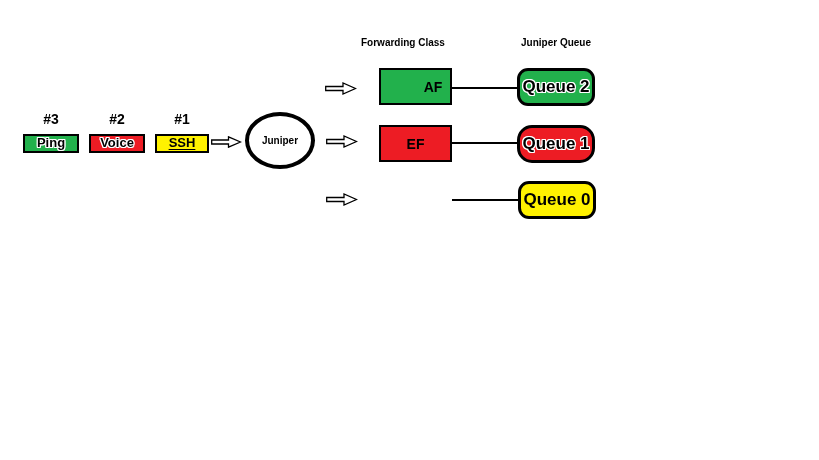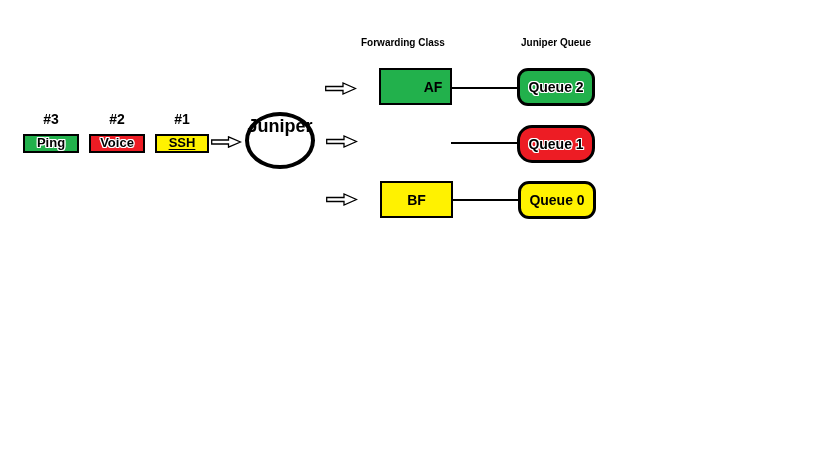--- a/index.html
+++ b/index.html
@@ -52,41 +52,41 @@
     font-weight: bold;
   }
   .queue-box {
     width: 78px;
     height: 38px;
     border: 3px solid var(--ink);
     border-radius: 11px;
     display: flex;
     align-items: center;
     justify-content: center;
-    font-size: 14px;
+    font-size: 17px;
     font-weight: bold;
   }
   .bg-green { background: var(--green); }
   .bg-red { background: var(--red); }
   .bg-yellow { background: var(--yellow); }
   .halo {
     text-shadow: -1px -1px 0 #fff, 1px -1px 0 #fff, -1px 1px 0 #fff, 1px 1px 0 #fff,
                  0 -1px 0 #fff, 0 1px 0 #fff, -1px 0 0 #fff, 1px 0 0 #fff;
   }
   .underline { text-decoration: underline; text-underline-offset: 2px; }
   .router-circle {
     width: 70px;
     height: 57px;
     border: 4px solid var(--ink);
     border-radius: 50%;
     background: var(--paper);
     display: flex;
-    align-items: flex-start;
+    align-items: center;
     justify-content: center;
-    font-size: 18px;
+    font-size: 10px;
     font-weight: bold;
   }
   .connector {
     height: 2px;
     background: var(--ink);
   }
   .arrow-svg { display: block; }
 </style>
 </head>
 <body>
@@ -125,29 +125,29 @@
     <span>AF</span>
   </div>
   <div class="abs connector" style="left:451px; top:87px; width:67px;"></div>
   <div class="abs queue-box bg-green" style="left:517px; top:68px;">
     <span class="halo">Queue 2</span>
   </div>
 
   <svg class="abs arrow-svg" style="left:326px; top:135px;" width="32" height="13" viewBox="0 0 32 13">
     <polygon points="0.7,4.5 18,4.5 18,1 30.5,6.5 18,12 18,8.5 0.7,8.5" fill="#ffffff" stroke="#000000" stroke-width="1.3"></polygon>
   </svg>
+  <div class="abs class-box bg-red" style="left:379px; top:125px;">
+    <span>EF</span>
+  </div>
   <div class="abs connector" style="left:451px; top:142px; width:67px;"></div>
   <div class="abs queue-box bg-red" style="left:517px; top:125px;border-radius:15px;">
     <span class="halo">Queue 1</span>
   </div>
 
   <svg class="abs arrow-svg" style="left:326px; top:193px;" width="32" height="13" viewBox="0 0 32 13">
     <polygon points="0.7,4.5 18,4.5 18,1 30.5,6.5 18,12 18,8.5 0.7,8.5" fill="#ffffff" stroke="#000000" stroke-width="1.3"></polygon>
   </svg>
-  <div class="abs class-box bg-yellow" style="left:380px; top:181px;">
-    <span>BF</span>
-  </div>
   <div class="abs connector" style="left:452px; top:199px; width:66px;"></div>
   <div class="abs queue-box bg-yellow" style="left:518px; top:181px;text-align:right;">
     <span>Queue 0</span>
   </div>
 
 </div>
 
 </body></html>

